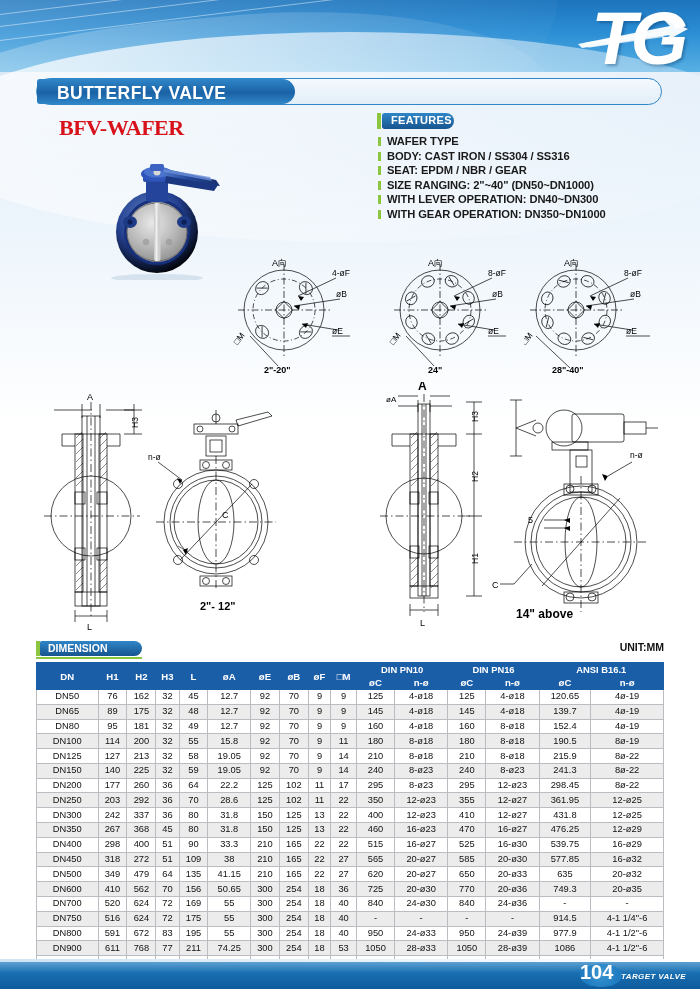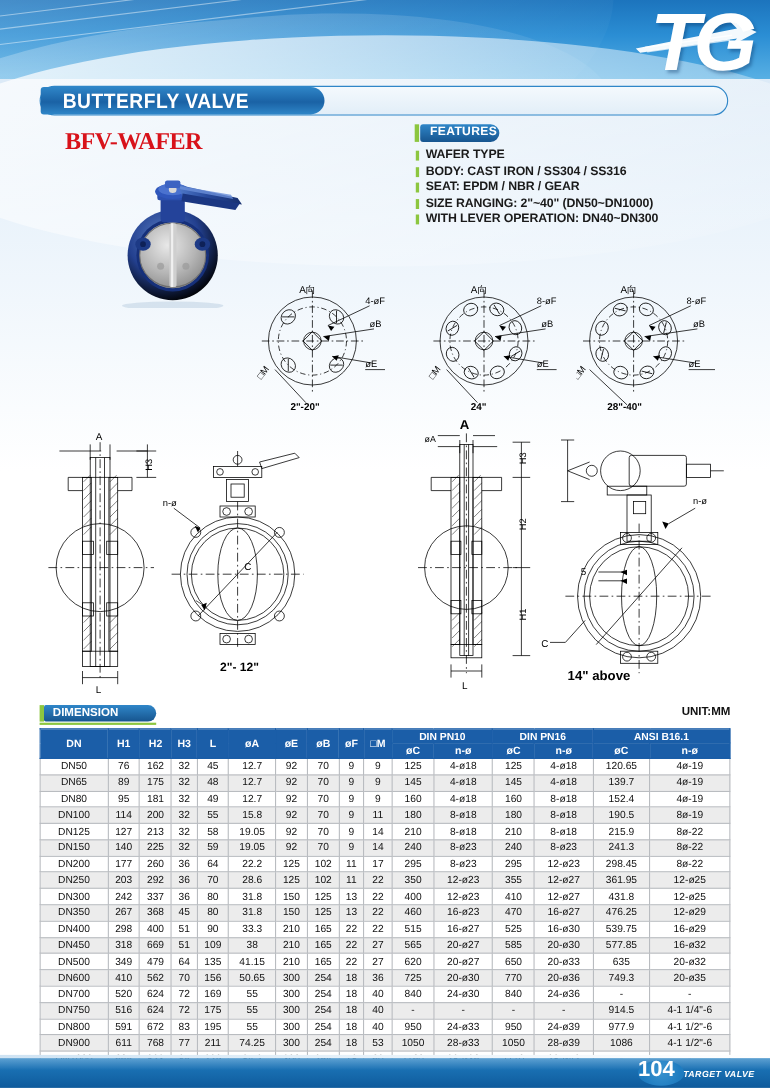--- a/index.html
+++ b/index.html
@@ -212,20 +212,21 @@
 <div class="feat-head">
   <div class="bar"></div>
   <div class="txt">FEATURES</div>
 </div>
 <ul class="feat-list">
   <li>WAFER TYPE</li>
   <li>BODY: CAST IRON / SS304 / SS316</li>
   <li>SEAT: EPDM / NBR / GEAR</li>
   <li>SIZE RANGING: 2"~40" (DN50~DN1000)</li>
   <li>WITH LEVER OPERATION: DN40~DN300</li>
+  <li>WITH GEAR OPERATION: DN350~DN1000</li>
 </ul>
 
 <svg class="photo" viewBox="0 0 150 130">
   <defs>
     <radialGradient id="bodyg" cx="40%" cy="32%" r="72%">
       <stop offset="0%" stop-color="#5a7fc4"></stop>
       <stop offset="55%" stop-color="#23408f"></stop>
       <stop offset="100%" stop-color="#132košt"></stop>
       <stop offset="100%" stop-color="#10265e"></stop>
     </radialGradient>
@@ -817,21 +818,21 @@
         <td>515</td>
         <td>16-ø27</td>
         <td>525</td>
         <td>16-ø30</td>
         <td>539.75</td>
         <td>16-ø29</td>
       </tr>
       <tr class="alt">
         <td class="dn">DN450</td>
         <td>318</td>
-        <td>669</td>
+        <td>272</td>
         <td>51</td>
         <td>109</td>
         <td>38</td>
         <td>210</td>
         <td>165</td>
         <td>22</td>
         <td>27</td>
         <td>565</td>
         <td>20-ø27</td>
         <td>585</td>

